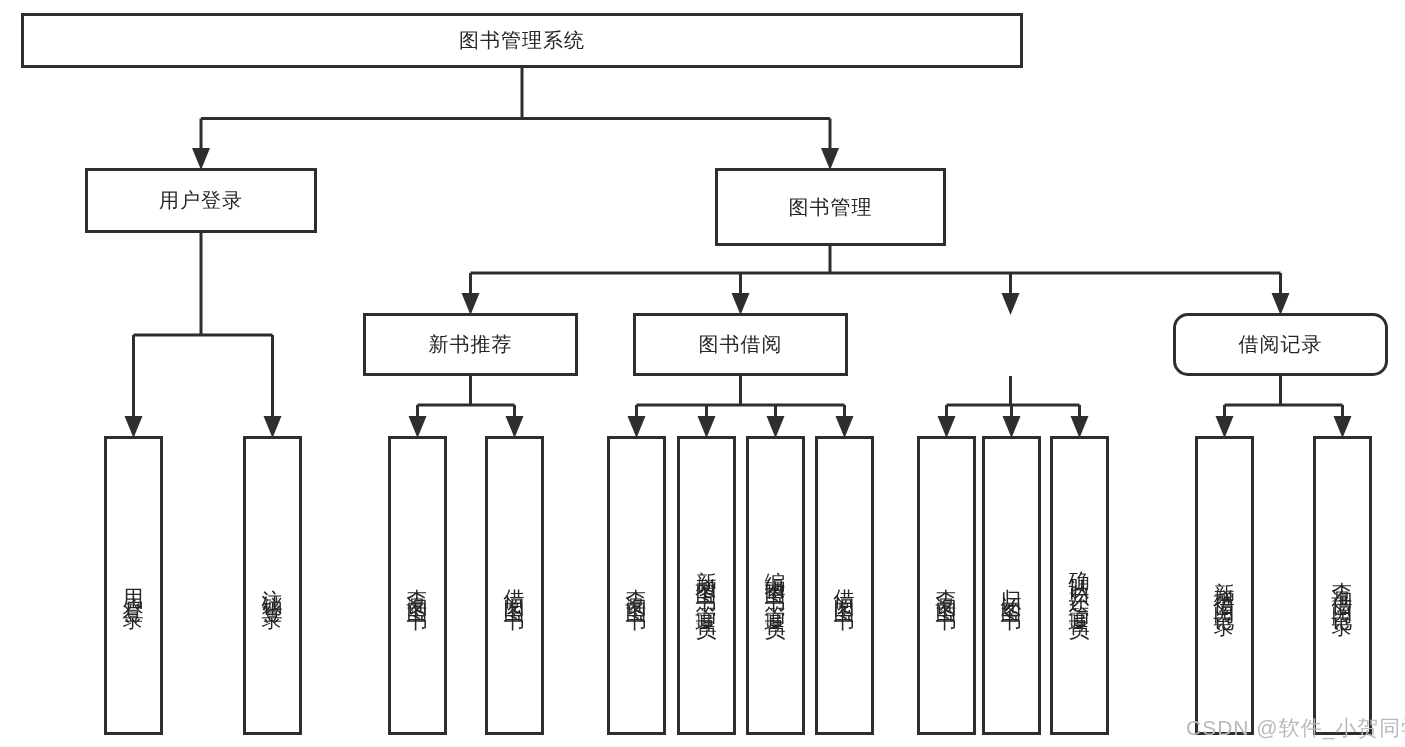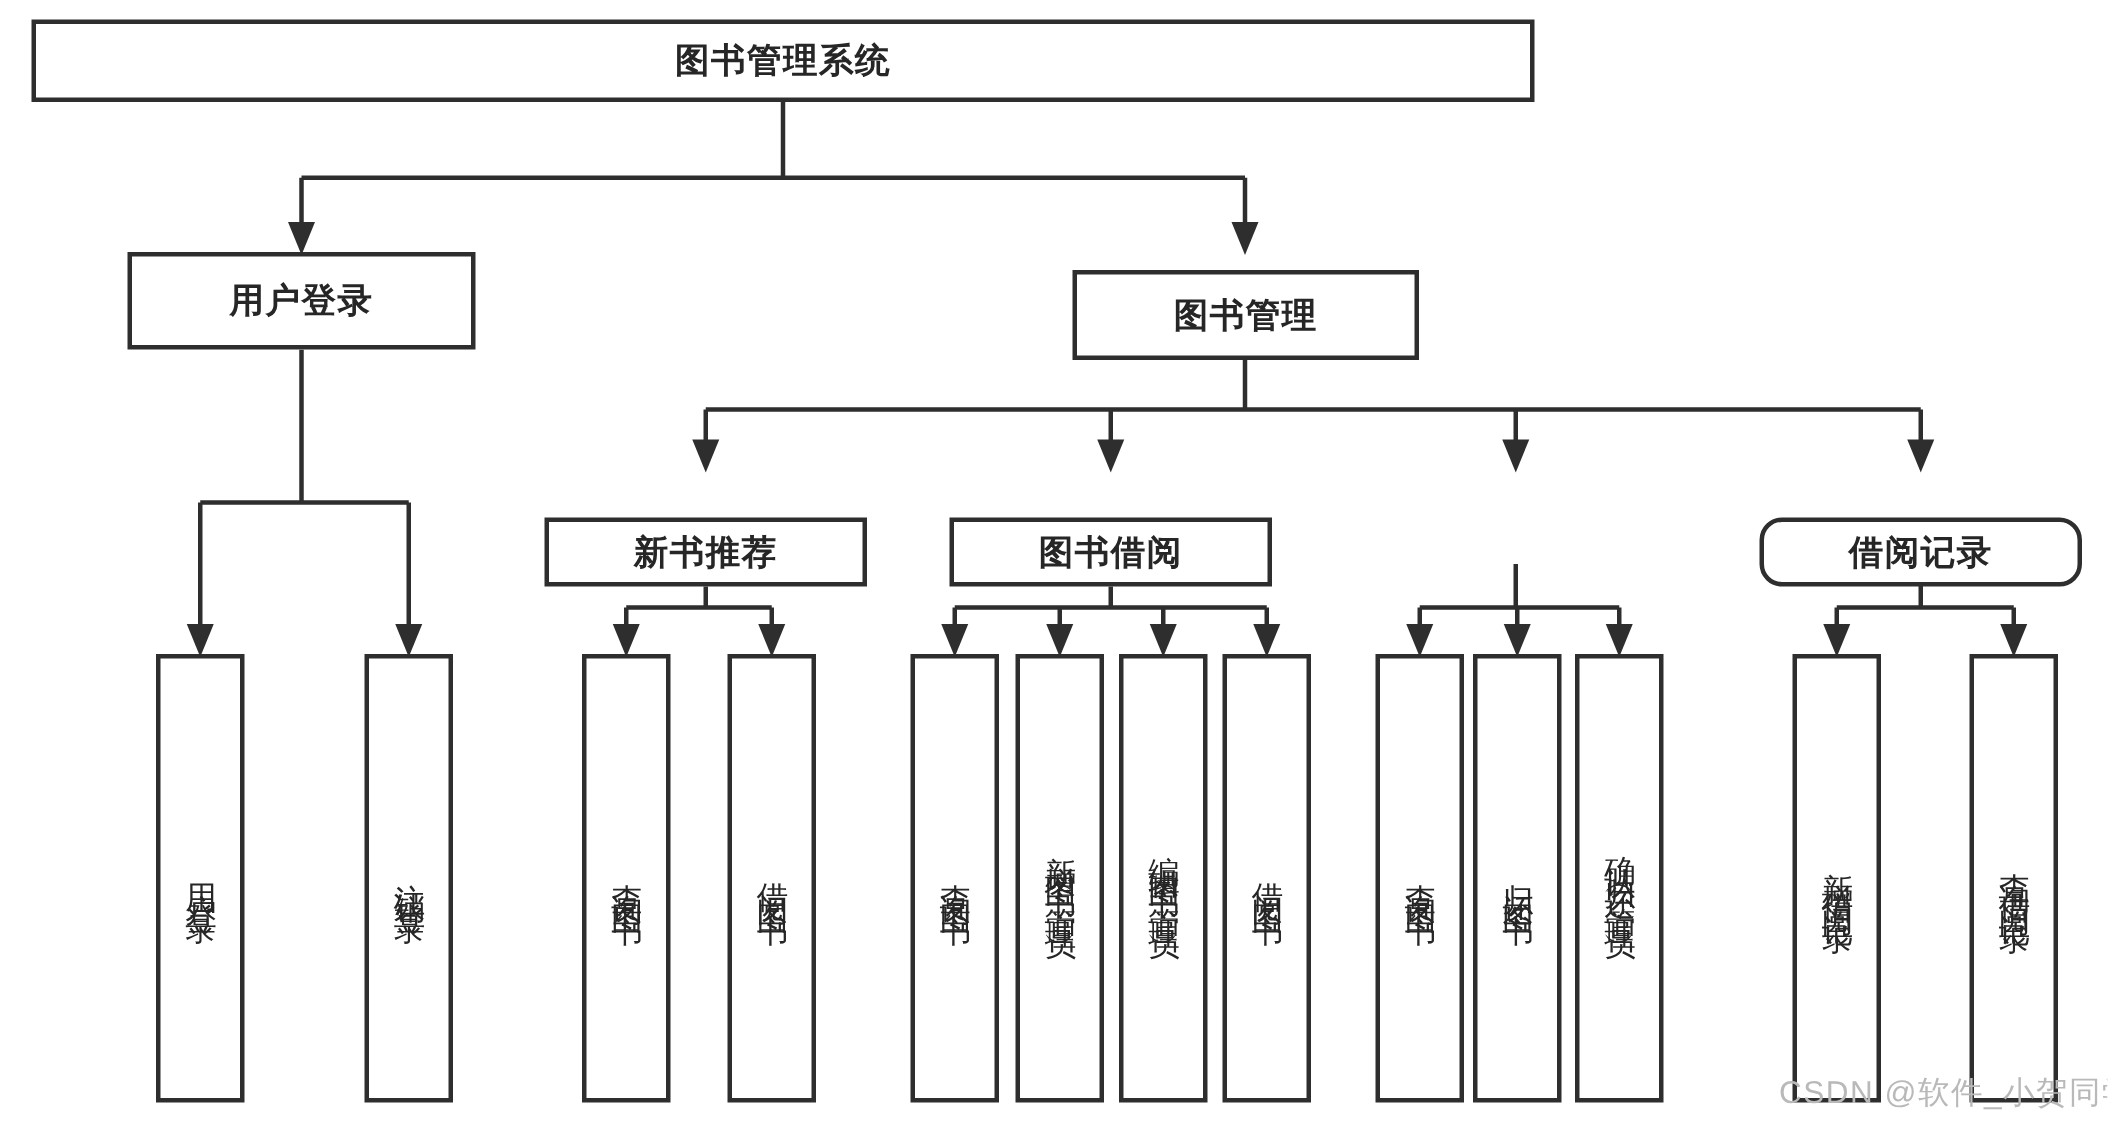--- a/index.html
+++ b/index.html
@@ -17,42 +17,41 @@
   .box{
     position:absolute;
     box-sizing:border-box;
     background:#ffffff;
     border:3px solid #2e2e2e;
     display:flex;align-items:center;justify-content:center;
     color:#262626;
     z-index:2;
   }
   .h-label{
-    font-size:23px;
+    font-size:20px;
     letter-spacing:1px;
     white-space:nowrap;
-    font-weight:bold;
   }
   .v-box{
     writing-mode:vertical-rl;
     text-orientation:mixed;
   }
   .v-label{
     font-size:21px;
     letter-spacing:7px;
     line-height:1;
     white-space:nowrap;
   }
   
   .pos-root{left:21px;top:13px;width:1002px;height:55px;}
   
   .pos-user-login{left:85px;top:168px;width:232px;height:65px;}
-  .pos-book-mgmt{left:715px;top:168px;width:231px;height:60px;margin-top:12px;}
-  
-  .lvl3{top:313px;width:215px;height:46px;margin-top:32px;}
+  .pos-book-mgmt{left:715px;top:168px;width:231px;height:78px;}
+  
+  .lvl3{top:313px;width:215px;height:63px;}
   .pos-newbook{left:363px;}
   .pos-borrow{left:633px;}
   .pos-current{left:903px;}
   .pos-records{left:1173px;border-radius:15px;}
   
   .leaf{top:436px;width:59px;height:299px;}
   .pos-u1{left:104px;}  .pos-u2{left:243px;}
   .pos-n1{left:388px;}  .pos-n2{left:485px;}
   .pos-b1{left:607px;}  .pos-b2{left:677px;} .pos-b3{left:746px;} .pos-b4{left:815px;}
   .pos-c1{left:917px;}  .pos-c2{left:982px;} .pos-c3{left:1050px;}

